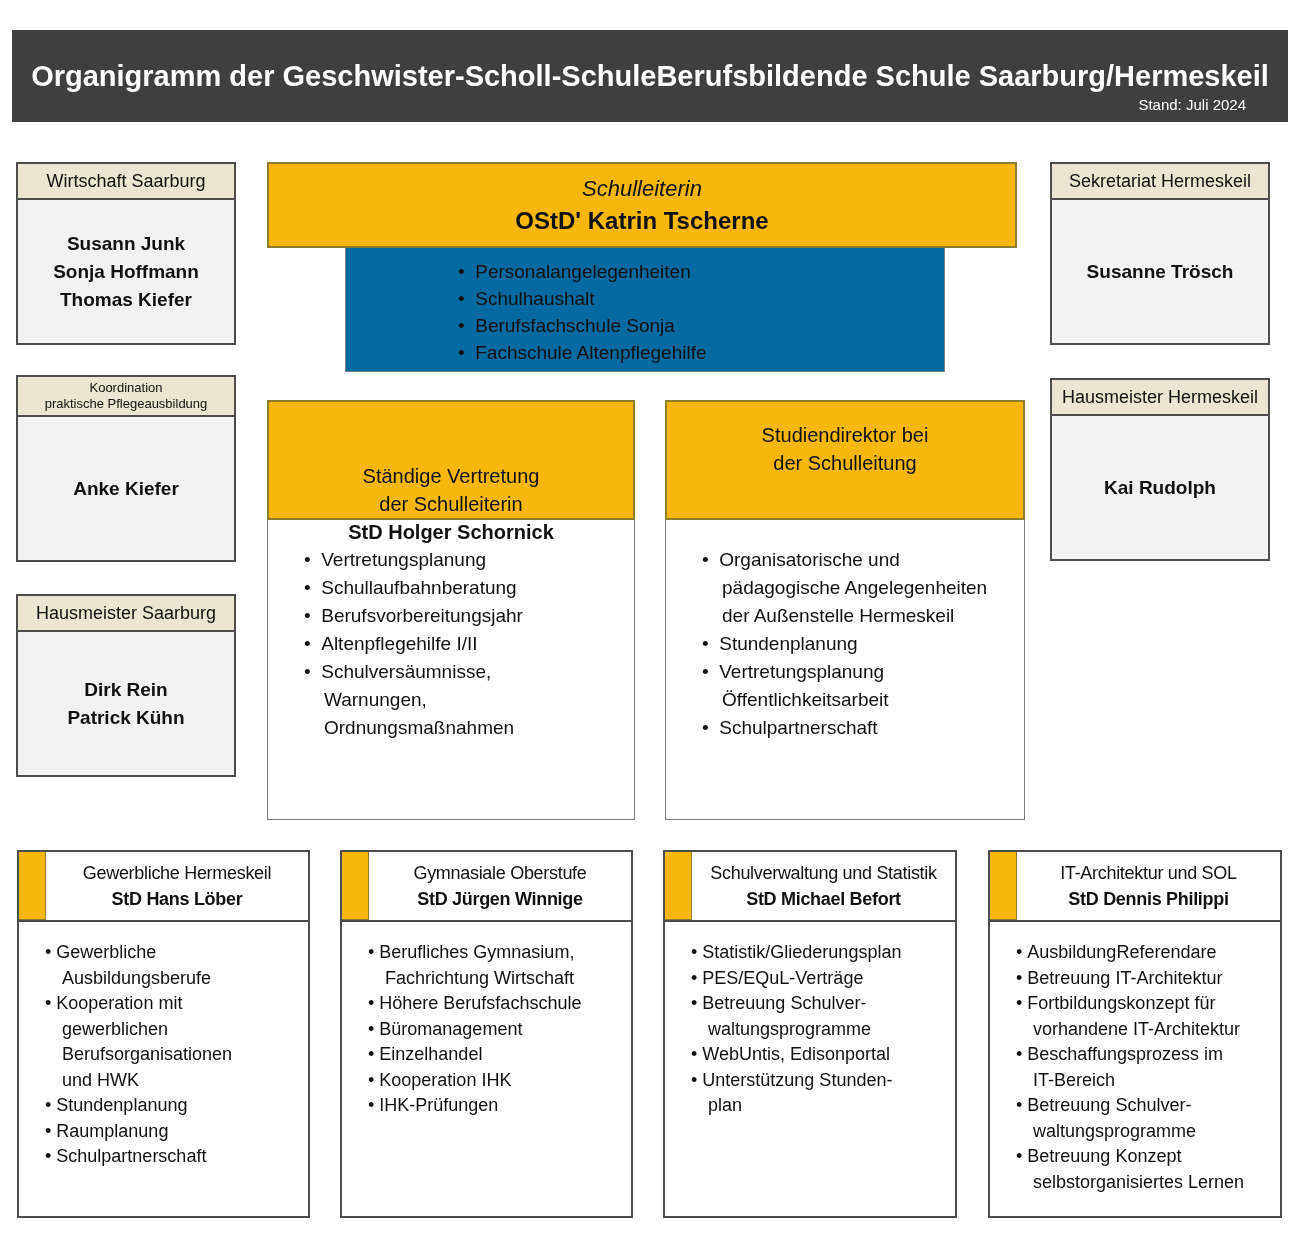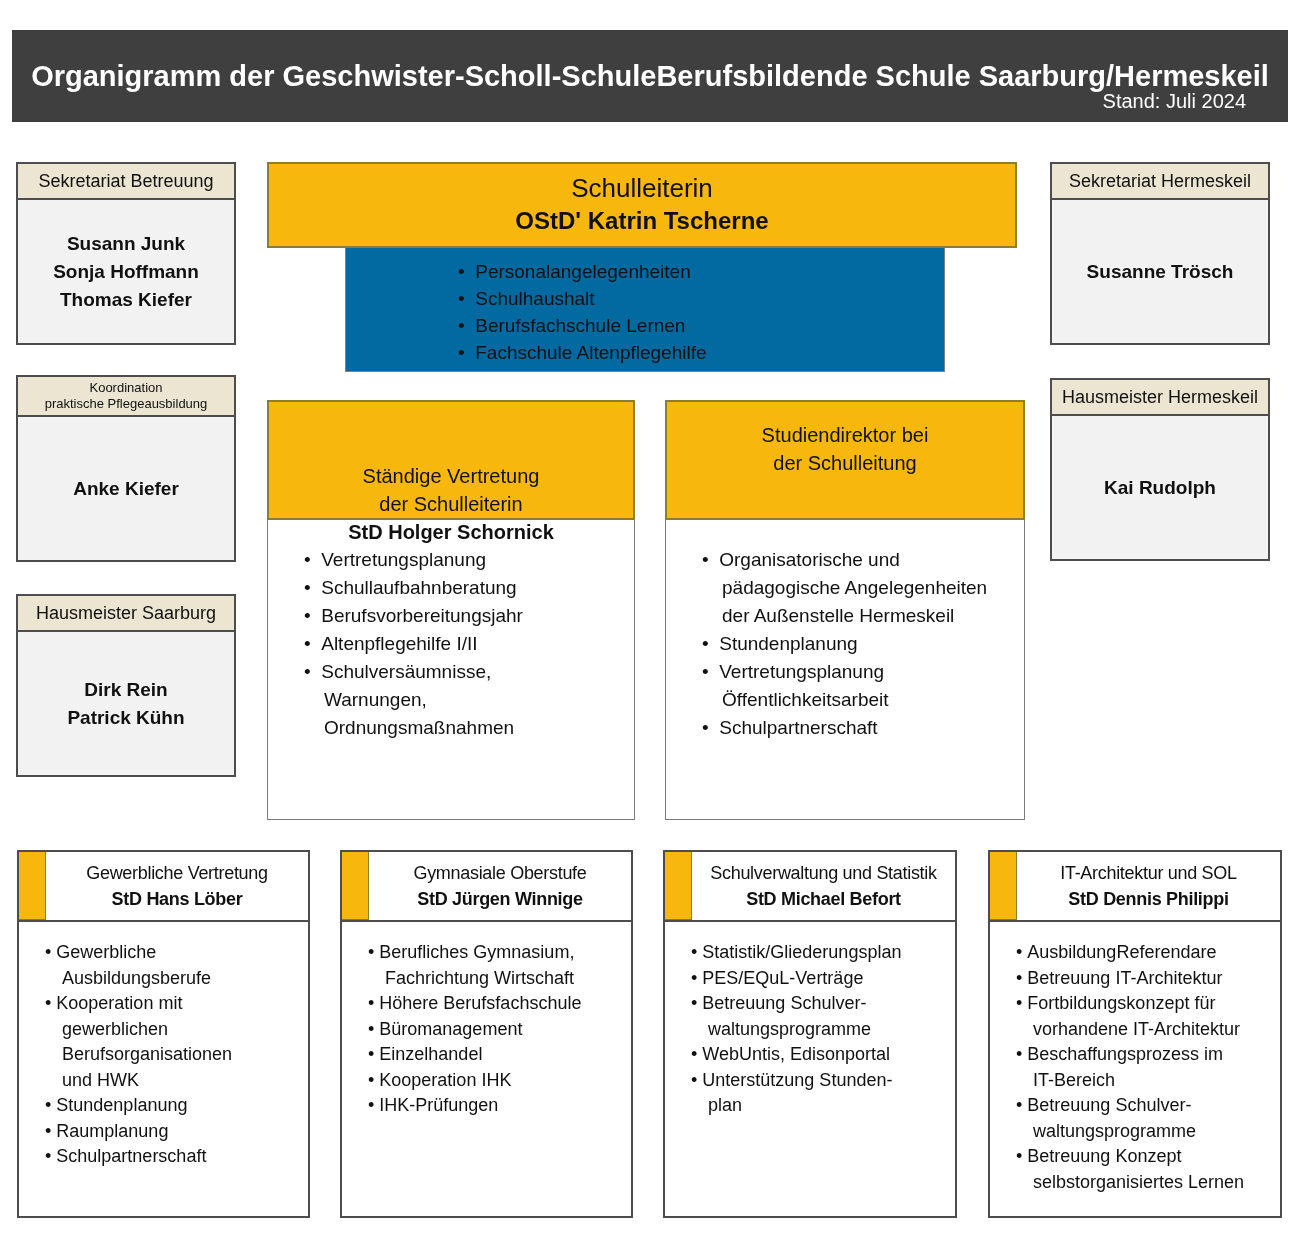--- a/index.html
+++ b/index.html
@@ -11,21 +11,21 @@
     overflow: hidden;
   }
 
   
   .masthead {
     position: absolute; left: 12px; top: 30px; width: 1276px; height: 92px;
     background: #3f3f3f; color: #ffffff;
     display: flex; flex-direction: row; align-items: center; justify-content: center;
   }
   .masthead-line { font-size: 29px; font-weight: bold; line-height: 45px; white-space: nowrap; }
-  .stand { position: absolute; right: 42px; bottom: 9px; font-size: 20px; font-weight: normal; }
+  .stand { position: absolute; right: 42px; bottom: 9px; font-size: 15px; font-weight: normal; }
 
   
   .staff-box {
     position: absolute; border: 2px solid #4d4d4d; background: #f2f2f2;
     display: flex; flex-direction: column;
   }
   .staff-head {
     background: #ebe5d1; border-bottom: 2px solid #4d4d4d; flex: 0 0 auto;
     display: flex; align-items: center; justify-content: center;
     text-align: center; font-size: 18px; white-space: pre-line;
@@ -46,21 +46,21 @@
   #box-haus-hk { left: 1050px; top: 378px; width: 220px; height: 183px; }
   #box-haus-hk .staff-head { height: 36px; }
 
   
   .principal {
     position: absolute; left: 267px; top: 162px; width: 750px; height: 86px;
     background: #f7b70c; border: 2px solid #8f7d2f;
     display: flex; flex-direction: column; align-items: center; justify-content: center;
     text-align: center;
   }
-  .principal-role { font-size: 26px; line-height: 31px; }
+  .principal-role { font-size: 22px; line-height: 31px; font-style: italic; }
   .principal-name { font-size: 24px; font-weight: bold; line-height: 34px; }
   .principal-duties {
     position: absolute; left: 345px; top: 248px; width: 600px; height: 124px;
     background: #0369a1; border: 1px solid #808080; border-top: none;
   }
   .principal-duties ul { list-style: none; padding: 10px 0 0 112px; font-size: 19px; line-height: 27px; }
 
   
   .deputy { position: absolute; width: 368px; }
   #deputy-0 { left: 267px; top: 400px; width: 368px; }
@@ -111,21 +111,21 @@
 
 <div class="canvas">
 
   <div class="masthead">
     <div class="masthead-line">Organigramm der Geschwister-Scholl-Schule</div>
     <div class="masthead-line">Berufsbildende Schule Saarburg/Hermeskeil</div>
     <div class="stand">Stand: Juli 2024</div>
   </div>
 
   <div class="staff-box" id="box-sek-sb">
-    <div class="staff-head">Sekretariat Betreuung</div>
+    <div class="staff-head">Wirtschaft Saarburg</div>
     <div class="staff-names">
         <div>Susann Junk</div>
         <div>Sonja Hoffmann</div>
         <div>Thomas Kiefer</div>
       </div>
   </div>
 
   <div class="staff-box" id="box-koord">
     <div class="staff-head small">Koordination
 praktische Pflegeausbildung</div>
@@ -157,21 +157,21 @@
   </div>
 
   <div class="principal">
     <div class="principal-role">Schulleiterin</div>
     <div class="principal-name">OStD' Katrin Tscherne</div>
   </div>
   <div class="principal-duties">
     <ul class="duties">
         <li>Personalangelegenheiten</li>
         <li>Schulhaushalt</li>
-        <li>Berufsfachschule Lernen</li>
+        <li>Berufsfachschule Sonja</li>
         <li>Fachschule Altenpflegehilfe</li>
       </ul>
   </div>
 
   <div class="deputy" id="deputy-0">
     <div class="deputy-head">
       <div class="deputy-title" style="white-space: pre-line; margin-top: 41px;">Ständige Vertretung
 der Schulleiterin</div>
       <div class="deputy-name">StD Holger Schornick</div>
     </div>
@@ -203,21 +203,21 @@
           <li>Vertretungsplanung
 Öffentlichkeitsarbeit</li>
           <li>Schulpartnerschaft</li>
         </ul>
     </div>
   </div>
 
   <div class="dept" id="dept-0">
     <div class="dept-head">
       <div class="dept-tab"></div>
-      <div class="dept-title">Gewerbliche Vertretung</div>
+      <div class="dept-title">Gewerbliche Hermeskeil</div>
       <div class="dept-name">StD Hans Löber</div>
     </div>
     <div class="dept-body">
       <ul class="duties">
           <li>Gewerbliche
 Ausbildungsberufe</li>
           <li>Kooperation mit
 gewerblichen
 Berufsorganisationen
 und HWK</li>

